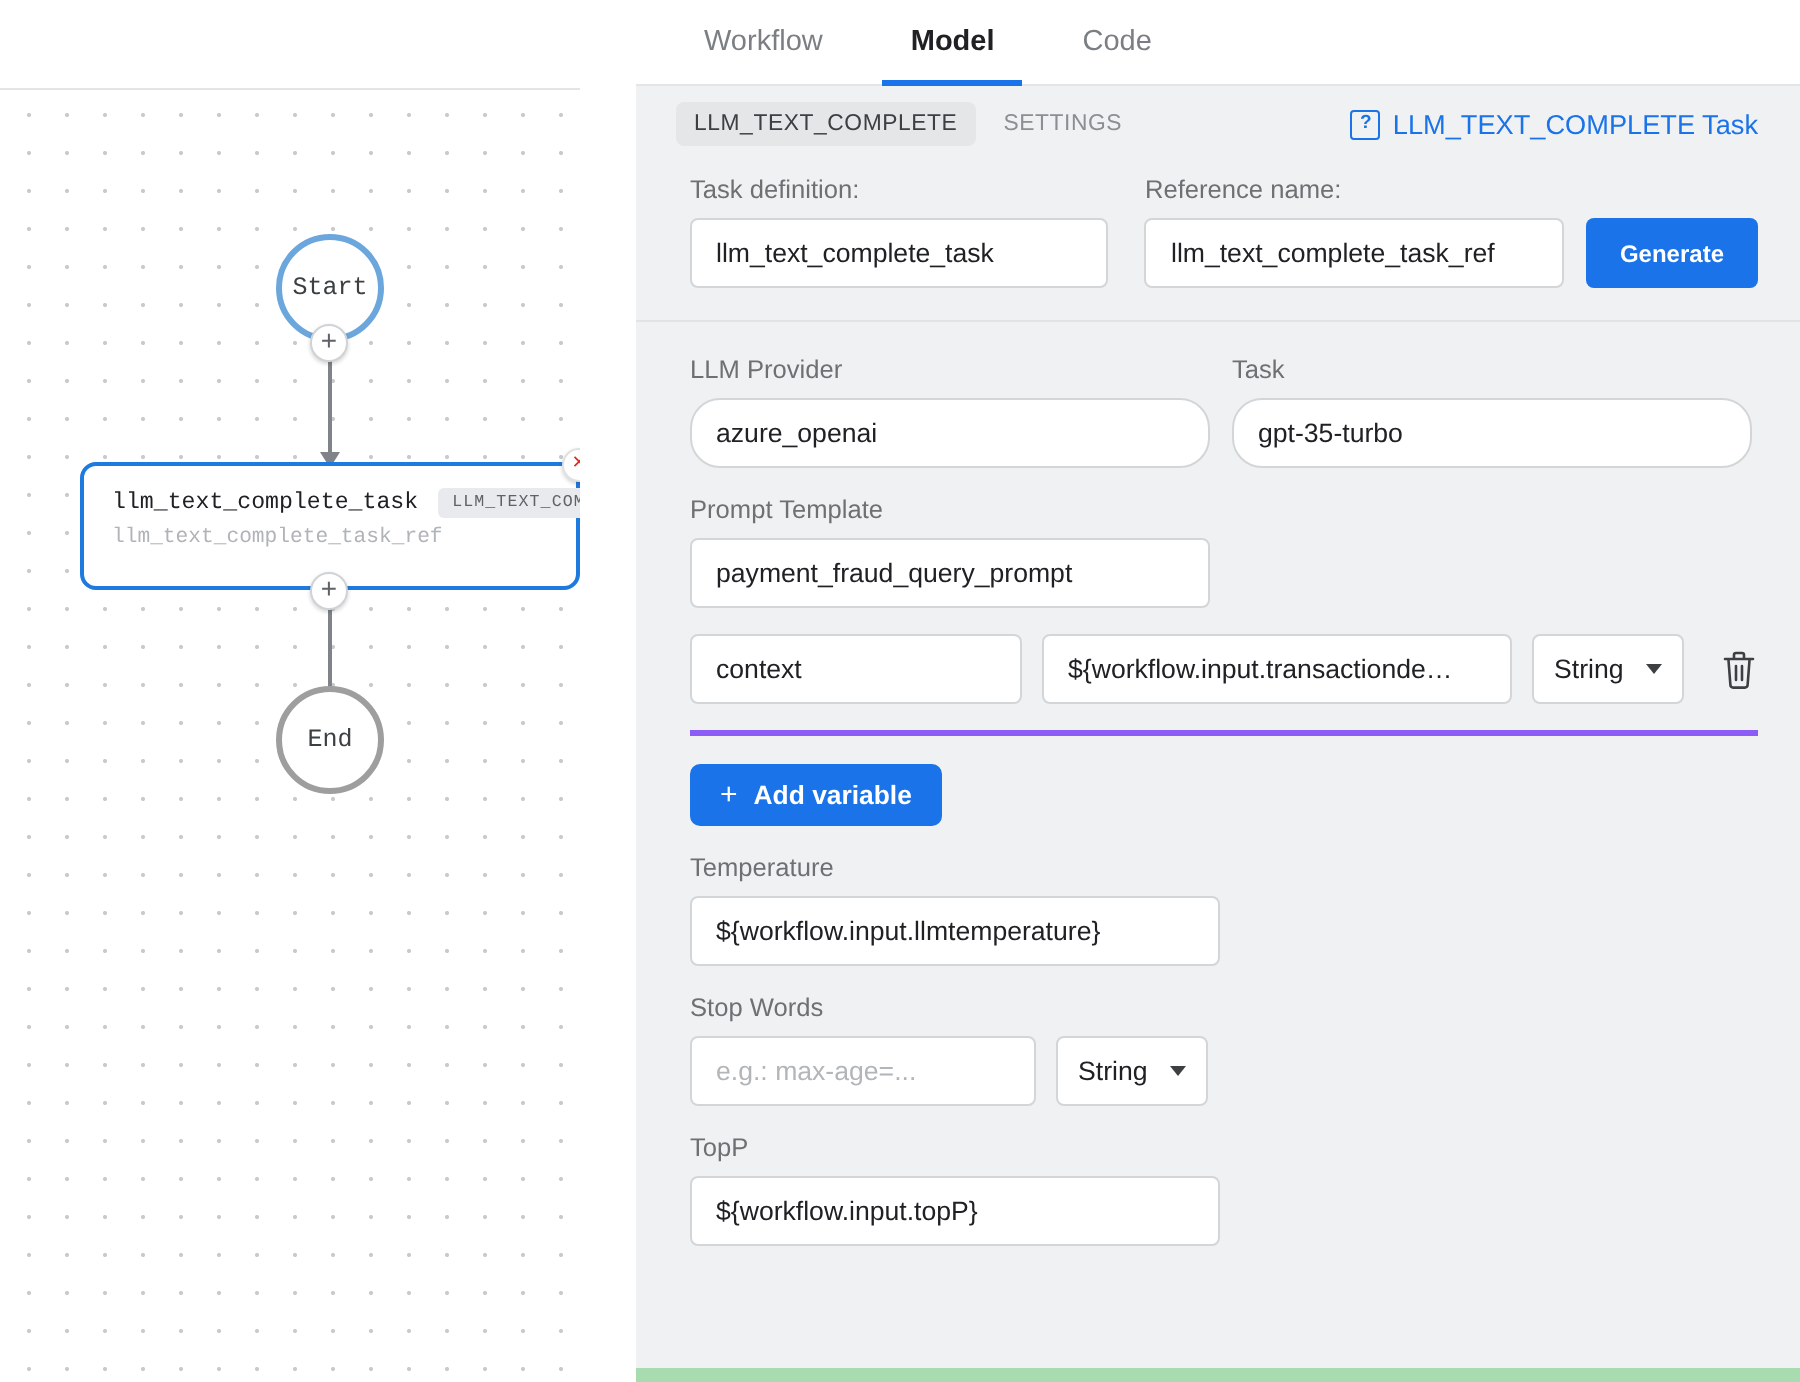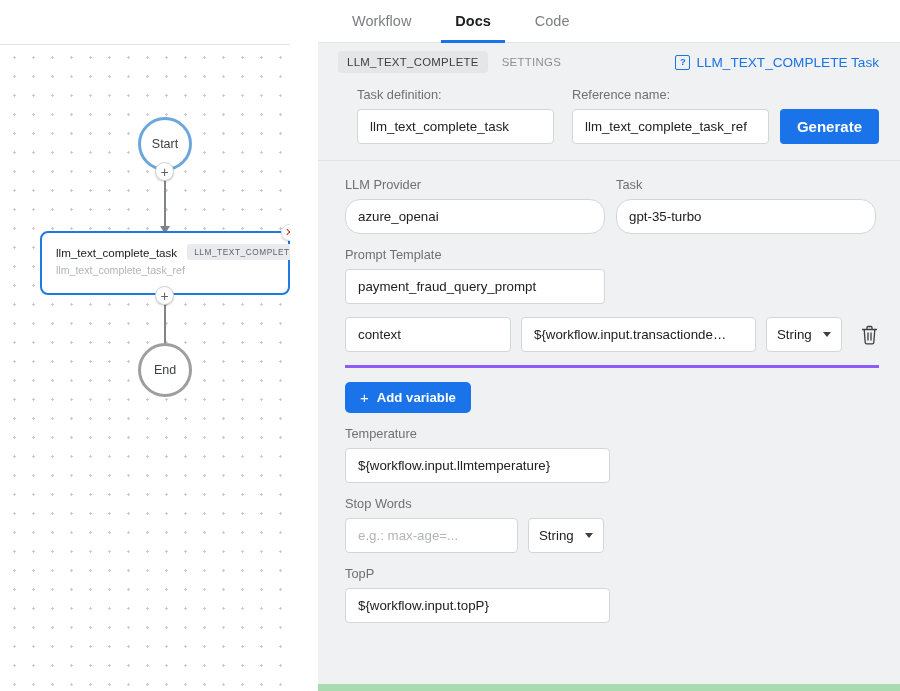--- a/index.html
+++ b/index.html
@@ -11,20 +11,21 @@
     background: #ffffff;
   }
   #root { position: relative; width: 900px; height: 691px; }
 
   
   #canvas {
     position: absolute; left: 0; top: 0;
     width: 290px; height: 691px;
     background: #4c1d95;
     overflow: hidden;
+    font-family: Liberation Mono, monospace;
   }
   #canvas-top-white {
     position: absolute; left: 0; top: 0; width: 318px; height: 44px;
     background: #ffffff; z-index: 3;
   }
   #canvas-dots {
     position: absolute; left: 0; top: 44px; width: 318px; height: 647px;
     background-color: #ffffff;
     background-image: radial-gradient(#c9cccf 1px, transparent 1.1px);
     background-size: 19px 19px;
@@ -164,21 +165,21 @@
   }
   #docs-icon {
     width: 15px; height: 15px; border-radius: 2px;
     border: 1.6px solid #1a73e8;
     display: flex; align-items: center; justify-content: center;
     font-size: 9.5px; line-height: 1; color: #1a73e8;
     font-weight: bold;
   }
 
   #def-section {
-    padding: 6px 21px 16px 39px;
+    padding: 6px 21px 16px 27px;
     border-bottom: 1px solid #e1e3e5;
   }
   .row { display: flex; }
   .field-label {
     font-size: 12.8px; color: #6d7174; margin-bottom: 7px;
   }
   .txt {
     background: #ffffff;
     border: 1px solid #d3d6d8;
     border-radius: 4px;
@@ -192,21 +193,21 @@
   .txt::placeholder { color: #b2b6b9; }
 
   #col-taskdef { width: 225px; }
   #col-refname { width: 225px; margin-left: 18px; }
   #col-taskdef .txt, #col-refname .txt { width: 100%; }
   #generate-btn {
     margin-left: 11px; align-self: flex-end;
     height: 35px; padding: 0 17px;
     background: #1a73e8; color: #fff;
     border: none; border-radius: 4px;
-    font-size: 15px; font-weight: bold;
+    font-size: 12px; font-weight: bold;
     font-family: "Liberation Sans", sans-serif;
     cursor: pointer;
   }
 
   #body-section { padding: 16px 21px 0 27px; }
   .gap { height: 13px; }
 
   #llm-col { width: 260px; }
   #model-col { width: 260px; margin-left: 11px; }
   #llm-col .txt, #model-col .txt { width: 100%; border-radius: 15px; }
@@ -316,21 +317,21 @@
     </div>
   </div>
 
   <div id="panel">
 
     <div id="tabs-bar">
       <div class="tab">
         <span>Workflow</span>
       </div>
       <div class="tab active">
-        <span>Docs</span>
+        <span>Model</span>
       </div>
       <div class="tab">
         <span>Code</span>
       </div>
     </div>
 
     <div id="subtabs-bar">
       <div id="subtab-main">LLM_TEXT_COMPLETE</div>
       <div id="subtab-settings">SETTINGS</div>
       <div id="docs-link">

